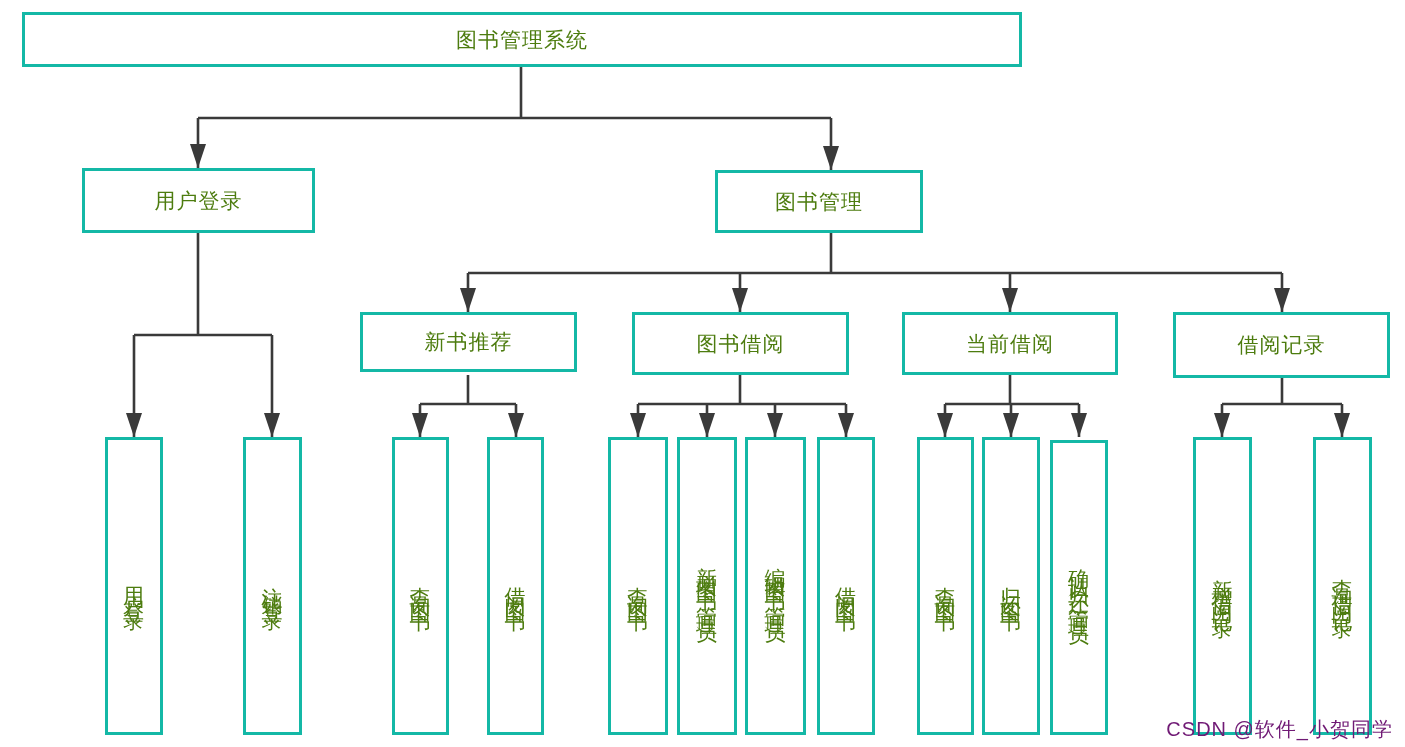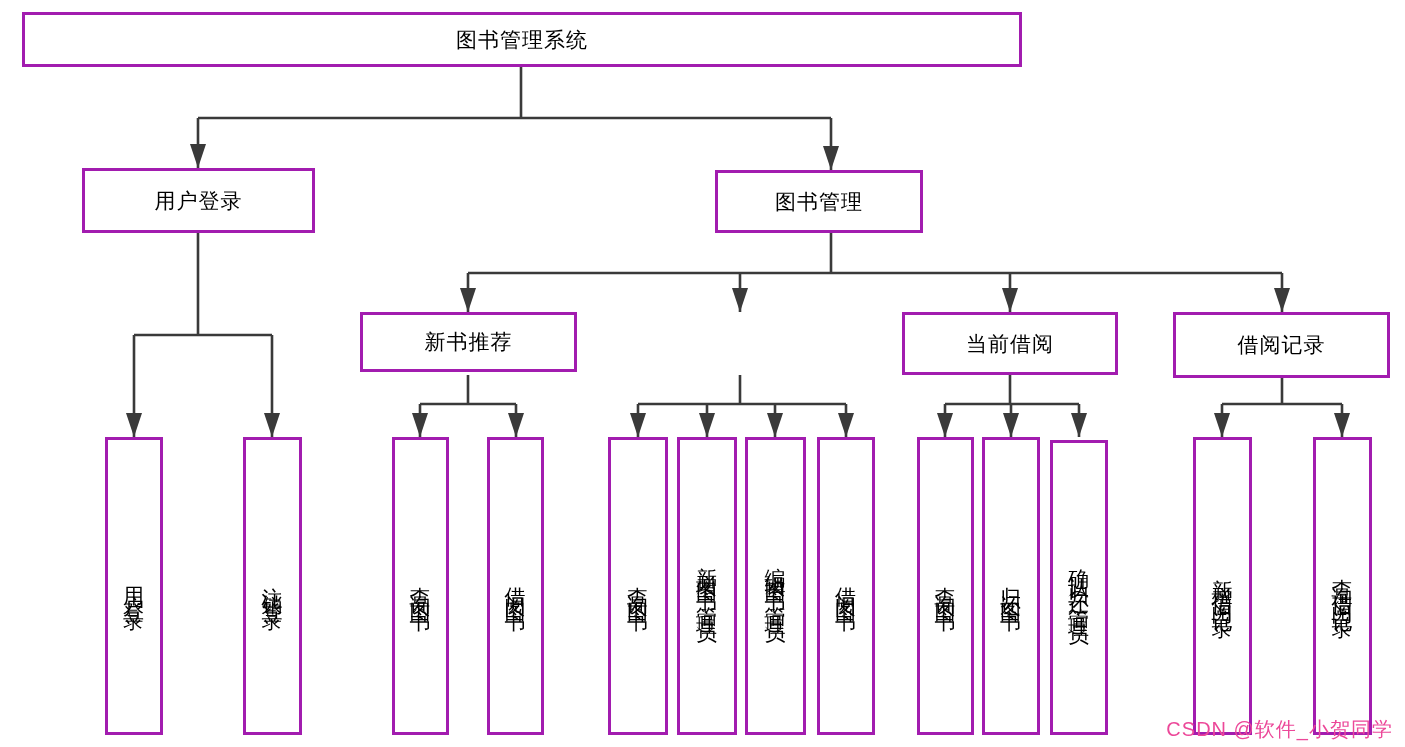--- a/index.html
+++ b/index.html
@@ -17,43 +17,43 @@
   }
   .connectors {
     position: absolute;
     left: 0;
     top: 0;
     pointer-events: none;
   }
   .node {
     position: absolute;
     box-sizing: border-box;
-    border: 3px solid #a21caf;
+    border: 3px solid #14b8a6;
     background: #ffffff;
     display: flex;
     align-items: center;
     justify-content: center;
-    color: #000000;
+    color: #4d7c0f;
     font-size: 21px;
     letter-spacing: 1px;
     text-align: center;
     white-space: nowrap;
   }
   .node.vertical {
     writing-mode: vertical-rl;
     text-orientation: mixed;
     letter-spacing: 8px;
     white-space: normal;
     line-height: 1;
   }
   .watermark {
     position: absolute;
     right: 12px;
     bottom: 4px;
-    color: #ec4899;
+    color: #701a75;
     font-size: 20px;
     letter-spacing: 1px;
   }
 </style>
 </head>
 <body>
 
 <div class="stage">
 
   <svg class="connectors" width="1405" height="747" viewBox="0 0 1405 747">
@@ -88,20 +88,21 @@
       <polygon points="1334,413 1350,413 1342,437"></polygon>
     </g>
   </svg>
 
   <div class="node" style="left:22px; top:12px; width:1000px; height:55px;">图书管理系统</div>
 
   <div class="node" style="left:82px; top:168px; width:233px; height:65px;">用户登录</div>
   <div class="node" style="left:715px; top:170px; width:208px; height:63px;">图书管理</div>
 
   <div class="node" style="left:360px; top:312px; width:217px; height:60px;">新书推荐</div>
+  <div class="node" style="left:632px; top:312px; width:217px; height:63px;">图书借阅</div>
   <div class="node" style="left:902px; top:312px; width:216px; height:63px;font-family:Liberation Serif, serif;">当前借阅</div>
   <div class="node" style="left:1173px; top:312px; width:217px; height:66px;">借阅记录</div>
 
   <div class="node vertical" style="left:105px; top:437px; width:58px; height:298px;">用户登录</div>
   <div class="node vertical" style="left:243px; top:437px; width:59px; height:298px;">注销登录</div>
 
   <div class="node vertical" style="left:392px; top:437px; width:57px; height:298px;">查询图书</div>
   <div class="node vertical" style="left:487px; top:437px; width:57px; height:298px;">借阅图书</div>
 
   <div class="node vertical" style="left:608px; top:437px; width:60px; height:298px;">查询图书</div>

